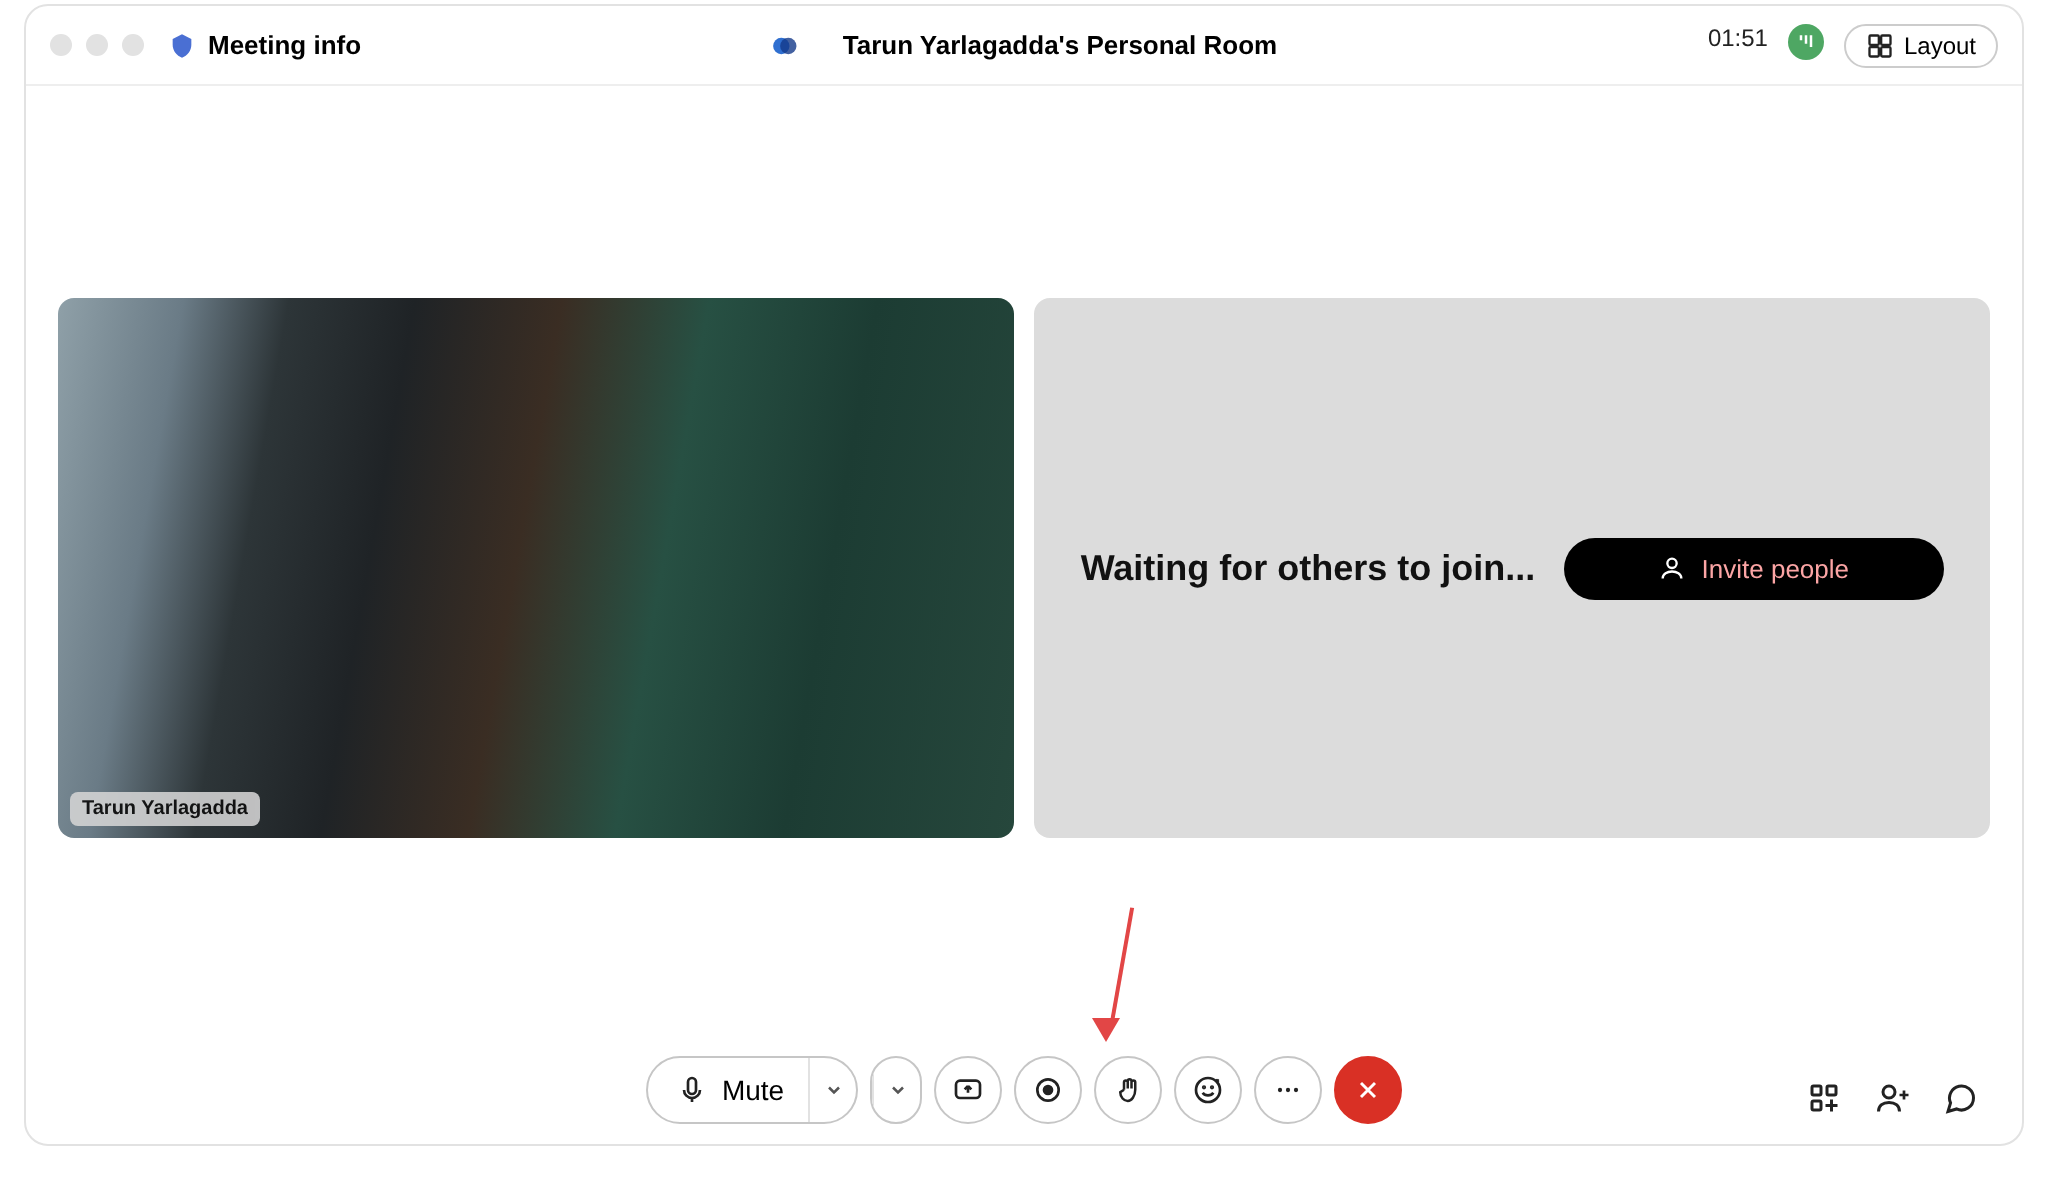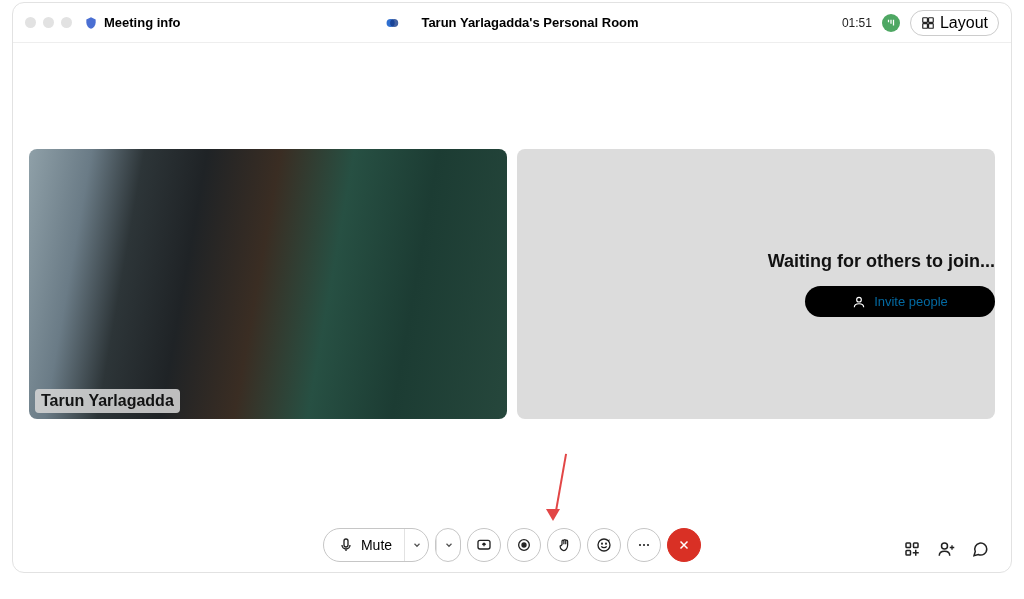--- a/index.html
+++ b/index.html
@@ -18,24 +18,24 @@
     padding: 0 12px;
     border-bottom: 1px solid #eee;
     font-size: 13px;
   }
   .traffic-lights { display: flex; gap: 7px; margin-right: 12px; }
   .traffic-lights span { width: 11px; height: 11px; border-radius: 50%; background: #e2e2e2; }
   .shield { color: #4a6fd3; margin-right: 6px; display: inline-flex; }
   .meeting-info { font-weight: 600; }
   .title-center { position: absolute; left: 50%; transform: translateX(-50%); display: flex; align-items: center; gap: 22px; font-weight: 600; }
   .wx-logo { width: 14px; height: 14px; }
-  .titlebar-right { margin-left: auto; display: flex; align-items: center; gap: 10px; }
+  .titlebar-right { margin-left: auto; display: flex; align-items: flex-start; gap: 10px; }
   .duration { font-size: 12px; color: #222; }
   .enc-badge { width: 18px; height: 18px; border-radius: 50%; background: #4ea763; display: flex; align-items: center; justify-content: center; color: #fff; }
-  .layout-btn { display: flex; align-items: center; gap: 5px; border: 1px solid #ccc; border-radius: 14px; padding: 3px 10px; font-size: 16px; background: #fff; cursor: pointer; }
+  .layout-btn { display: flex; align-items: center; gap: 5px; border: 1px solid #ccc; border-radius: 14px; padding: 3px 10px; font-size: 12px; background: #fff; cursor: pointer; }
 
   .content {
     flex: 1;
     display: flex;
     padding: 106px 16px 0 16px;
     gap: 10px;
   }
   .video-tile {
     flex: 1;
     height: 270px;
@@ -44,37 +44,37 @@
     overflow: hidden;
   }
   .video-self {
     background: linear-gradient(100deg, #8fa0a8 0%, #6a7b86 12%, #2d3538 22%, #1f2326 34%, #3a2d23 48%, #275043 62%, #1c3c33 78%, #26473c 100%);
   }
   .name-label {
     position: absolute; left: 6px; bottom: 6px;
     background: rgba(214,214,214,0.92);
     opacity: 0.95;
     color: #111;
-    font-size: 16px; font-weight: 600;
+    font-size: 10px; font-weight: 600;
     padding: 3px 6px; border-radius: 4px;
   }
   .placeholder-tile {
     background: #dcdcdc;
-    display: flex; flex-direction: column;
-    align-items: flex-end; justify-content: center;
+    display: flex; flex-direction: row;
+    align-items: center; justify-content: center;
     gap: 14px;
   }
   .waiting-text { font-size: 18px; font-weight: 700; color: #111; }
   .pill-btn {
     display: flex; align-items: center; justify-content: center;
     gap: 8px; padding: 8px 22px;
     border-radius: 20px; font-size: 13px; font-weight: 500;
     cursor: pointer; min-width: 190px;
   }
-  .pill-black { background: #000; color: #0369a1; border: none; }
+  .pill-black { background: #000; color: #fca5a5; border: none; }
   .pill-outline { background: #e6e6e6; color: #222; border: 1px solid #bbb; }
 
   .arrow-annot {
     position: absolute;
     left: 524px; top: 450px;
     width: 40px; height: 78px;
     pointer-events: none;
   }
   .arrow-line {
     position: absolute; left: 18px; top: 0;

